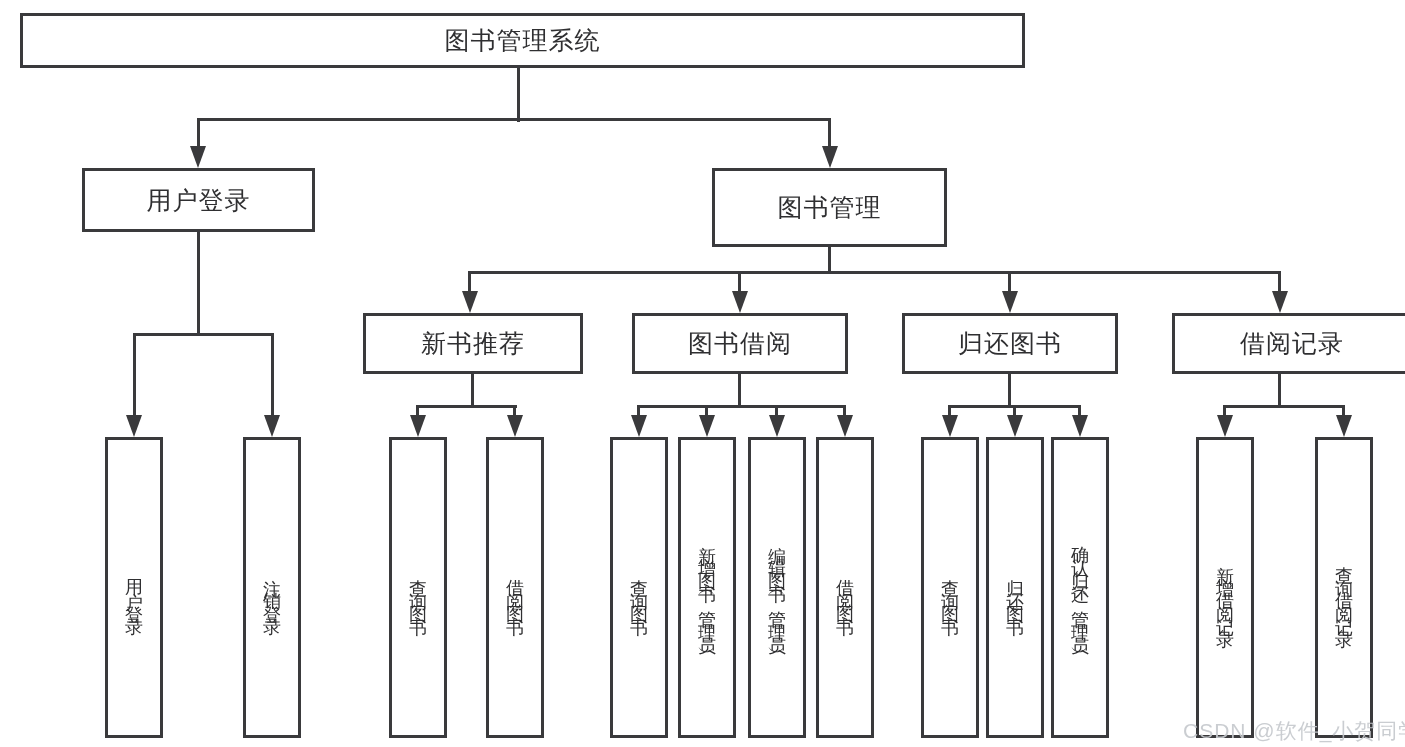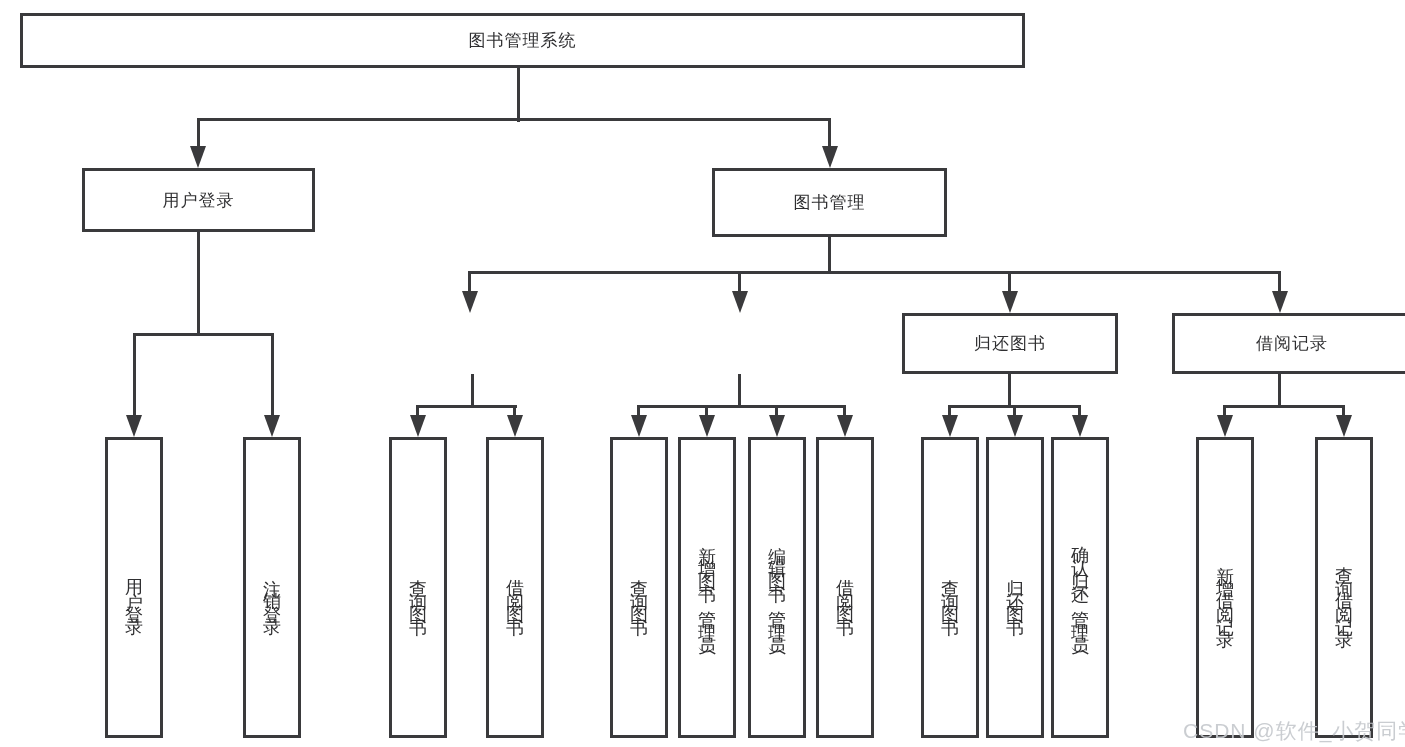--- a/index.html
+++ b/index.html
@@ -3,21 +3,21 @@
 <meta charset="utf-8">
 <style>
   html,body{margin:0;padding:0;background:#ffffff;}
   #stage{
     position:relative;width:1405px;height:747px;background:#ffffff;overflow:hidden;
     font-family:"Liberation Sans","DejaVu Sans",sans-serif;
   }
   .box{
     position:absolute;background:#ffffff;border:3px solid #3a3a3c;box-sizing:border-box;
     display:flex;align-items:center;justify-content:center;
-    color:#2f2f31;font-size:17px;letter-spacing:1px;z-index:2;
+    color:#2f2f31;font-size:25px;letter-spacing:1px;z-index:2;
   }
   .vbox{
     writing-mode:vertical-rl;text-orientation:mixed;
     font-size:18px;letter-spacing:13px;line-height:1;padding-top:6px;
   }
   .h{position:absolute;height:3px;background:#3a3a3c;z-index:1;}
   .v{position:absolute;width:3px;background:#3a3a3c;z-index:1;}
   .arrow{
     position:absolute;width:0;height:0;z-index:1;
     border-left:8px solid transparent;border-right:8px solid transparent;
@@ -30,23 +30,25 @@
 </style>
 </head>
 <body>
 
 <div id="stage">
 
   <div class="box" style="left:20px;top:13px;width:1005px;height:55px;">图书管理系统</div>
 
   <div class="box" style="left:82px;top:168px;width:233px;height:64px;">用户登录</div>
 
-  <div class="box" style="left:712px;top:168px;width:235px;height:69px;">图书管理</div>
+  <div class="box" style="left:712px;top:168px;width:235px;height:79px;">图书管理</div>
 
+  <div class="box" style="left:363px;top:313px;width:220px;height:61px;">新书推荐</div>
 
+  <div class="box" style="left:632px;top:313px;width:216px;height:61px;">图书借阅</div>
 
   <div class="box" style="left:902px;top:313px;width:216px;height:61px;">归还图书</div>
 
   <div class="box" style="left:1172px;top:313px;width:240px;height:61px;">借阅记录</div>
 
   <div class="box vbox" style="left:105px;top:437px;width:58px;height:301px;">用户登录</div>
 
   <div class="box vbox" style="left:243px;top:437px;width:58px;height:301px;">注销登录</div>
 
   <div class="box vbox" style="left:389px;top:437px;width:58px;height:301px;">查询图书</div>

